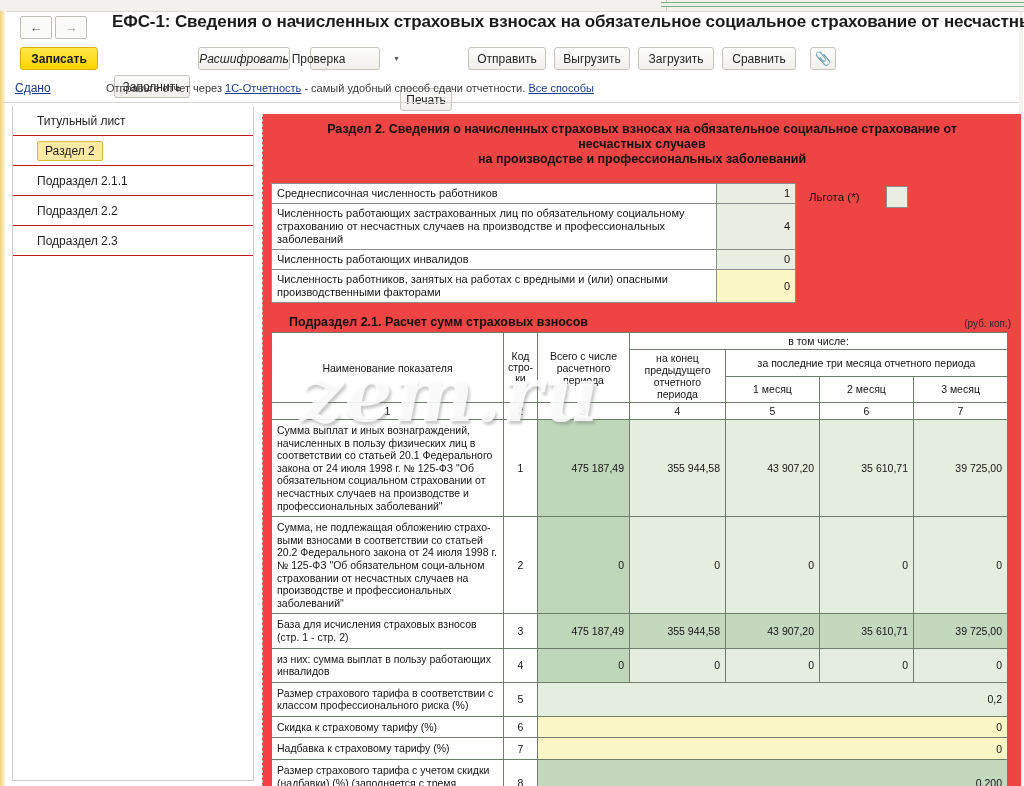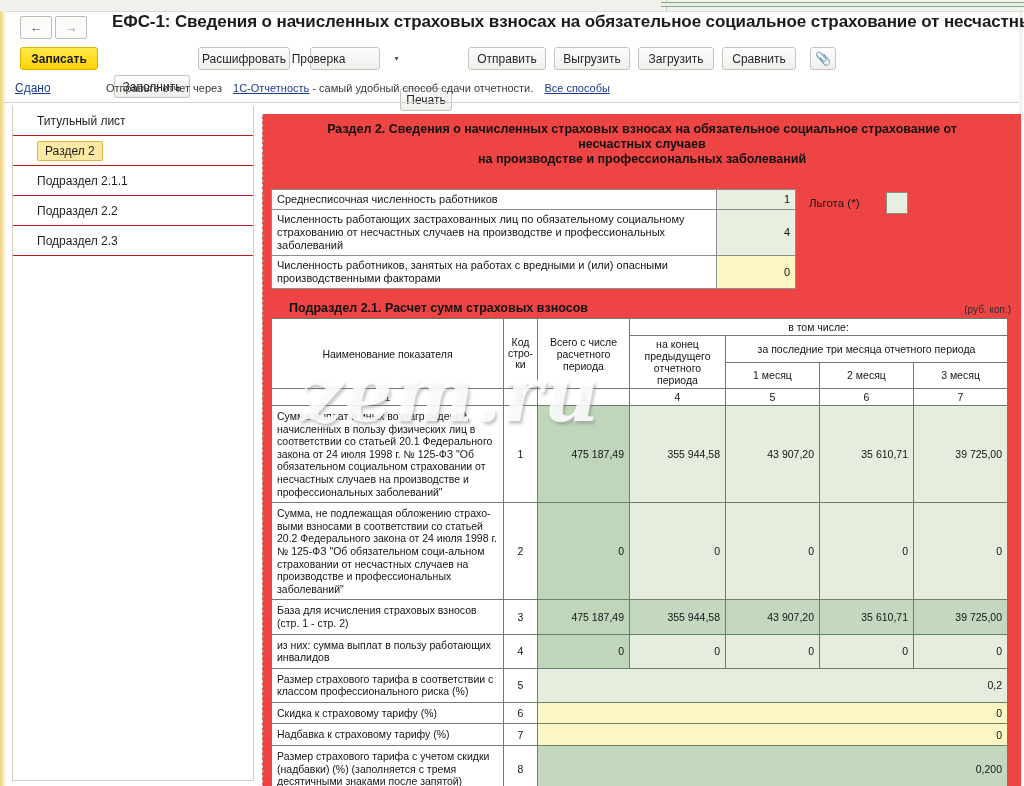--- a/index.html
+++ b/index.html
@@ -44,41 +44,41 @@
      background:linear-gradient(to bottom,#ffe84b,#ffd400);font-weight:bold;color:#1a1a1a;}
   .btn .caret{margin-left:6px;font-size:8px;color:#555;}
   .btn.icon{font-size:13px;color:#6b6b6b;}
 
   
   .statusline{position:absolute;left:3px;top:78px;width:1016px;height:24px;
      border-bottom:1px solid #d6d4ce;}
   .st-state{position:absolute;left:12px;top:3px;font-size:12px;color:#1a3c8c;
      text-decoration:underline;}
   .st-text{position:absolute;left:103px;top:4px;font-size:11px;color:#3a3a3a;white-space:nowrap;}
-  .st-text a{color:#1a3c8c;text-decoration:underline;margin-left:8px;}
+  .st-text a{color:#1a3c8c;text-decoration:underline;}
 
   
   .sidebar{position:absolute;left:12px;top:106px;width:240px;height:674px;
      background:#ffffff;border:1px solid #cfcdc7;border-top:none;}
   .side-item{height:30px;display:flex;align-items:center;padding-left:24px;
      font-size:12px;color:#1f1f1f;border-bottom:1px solid #b91c1c;box-sizing:border-box;}
   .side-item .pill{display:inline-block;padding:2px 7px;border:1px solid #d8b93f;
      background:#fbe9a4;border-radius:2px;line-height:14px;}
 
   
   .main{position:absolute;left:262px;top:114px;width:758px;height:674px;
      background:#ef4444;border-left:1px dashed #c9c7c1;}
   .mainpad{position:absolute;left:8px;top:4px;width:742px;}
 
   .sec-title{font-size:12.5px;font-weight:bold;color:#111;text-align:center;
      line-height:15px;padding:4px 30px 6px 30px;}
 
   
   table{border-collapse:collapse;}
-  .headtbl{width:525px;table-layout:fixed;margin-top:16px;}
+  .headtbl{width:525px;table-layout:fixed;margin-top:10px;}
   .headtbl td{border:1px solid #8c8c8c;font-size:11px;color:#141414;
      padding:3px 5px;vertical-align:middle;line-height:13px;}
   .headtbl td.lbl{background:#fff;}
   .headtbl td.val{width:68px;text-align:right;background:#e8efe0;padding-right:5px;}
   .headtbl td.val.yellow{background:#fbf7c4;}
   .lgota{position:absolute;left:538px;top:3px;display:flex;align-items:center;gap:26px;}
   .lgota .lbl{font-size:11.5px;color:#141414;}
   .lgota .box{width:20px;height:20px;border:1px solid #8c8c8c;background:#e8efe0;}
 
   
@@ -132,21 +132,21 @@
     <div class="navbtns">
       <div class="navbtn">←</div>
       <div class="navbtn second">→</div>
     </div>
     <div class="apptitle">ЕФС-1: Сведения о начисленных страховых взносах на обязательное социальное страхование от несчастных случаев</div>
   </div>
 
   <div class="toolbar">
     <div class="btn primary" style="left:12px;width:78px;">Записать</div>
     <div class="btn" style="left:106px;width:76px;margin-top:28px;">Заполнить</div>
-    <div class="btn" style="left:190px;width:92px;">Расшифровать</div>
+    <div class="btn" style="left:190px;width:92px;font-style:italic;">Расшифровать</div>
     <div class="btn" style="left:302px;width:70px;gap:43px;">
       <span>Проверка</span>
       <span class="caret">▾</span>
     </div>
     <div class="btn" style="left:392px;width:52px;margin-top:41px;">Печать</div>
     <div class="btn" style="left:460px;width:78px;">Отправить</div>
     <div class="btn" style="left:546px;width:76px;">Выгрузить</div>
     <div class="btn" style="left:630px;width:76px;">Загрузить</div>
     <div class="btn" style="left:714px;width:74px;">Сравнить</div>
     <div class="btn icon" style="left:802px;width:26px;">📎</div>
@@ -188,20 +188,24 @@
       <div style="position:relative;">
         <table class="headtbl">
           <tbody>
               <tr>
             <td class="lbl">Среднесписочная численность работников</td>
             <td class="val">1</td>
           </tr>
           <tr>
             <td class="lbl">Численность работающих застрахованных лиц по обязательному социальному страхованию от несчастных случаев на производстве и профессиональных заболеваний</td>
             <td class="val">4</td>
+          </tr>
+          <tr>
+            <td class="lbl">Численность работающих инвалидов</td>
+            <td class="val">0</td>
           </tr>
           <tr>
             <td class="lbl">Численность работников, занятых на работах с вредными и (или) опасными производственными факторами</td>
             <td class="val yellow">0</td>
           </tr>
         </tbody>
           </table>
 
         <div class="lgota">
           <span class="lbl">Льгота (*)</span>

